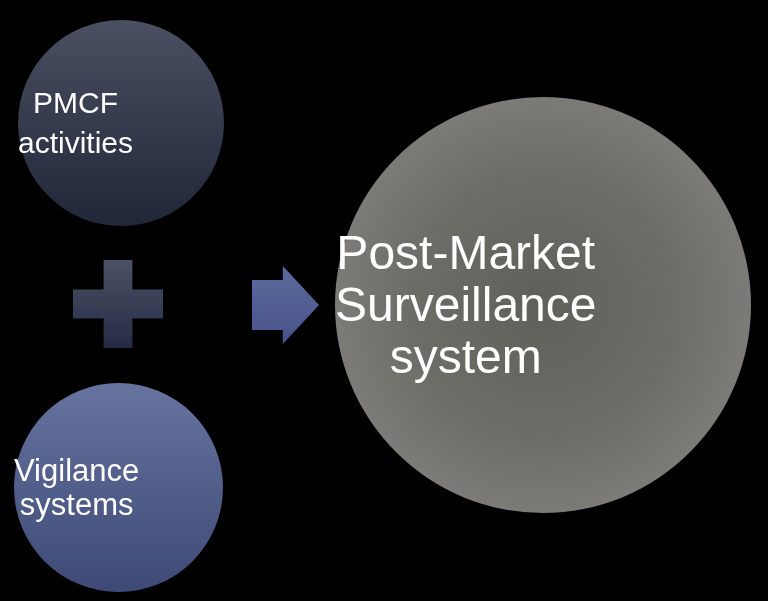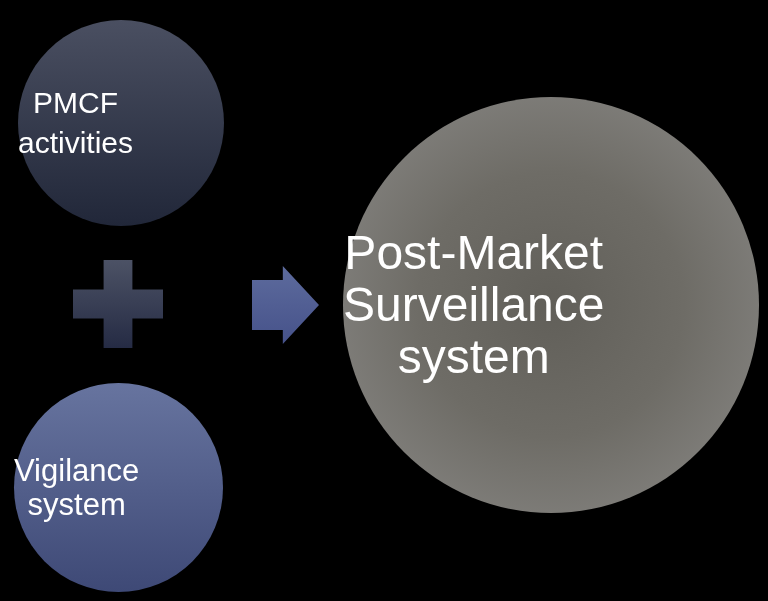--- a/index.html
+++ b/index.html
@@ -69,21 +69,21 @@
     position: absolute;
     left: 252px;
     top: 266px;
     width: 67px;
     height: 78px;
     background: linear-gradient(180deg, var(--arrow-top) 0%, var(--arrow-bottom) 100%);
     clip-path: polygon(0 18%, 46% 18%, 46% 0, 100% 50%, 46% 100%, 46% 82%, 0 82%);
   }
   
   .pms {
-    left: 343px;
+    left: 335px;
     top: 97px;
     width: 416px;
     height: 416px;
     background: radial-gradient(circle at 50% 50%,
                 var(--pms-center) 0%,
                 var(--pms-mid) 45%,
                 var(--pms-edge) 100%);
   }
   .pms .label {
     font-size: 48px;
@@ -97,21 +97,21 @@
 
   <div class="circle pmcf">
     <span class="label">PMCF
 activities</span>
   </div>
 
   <div class="plus"></div>
 
   <div class="circle vigilance">
     <span class="label">Vigilance
-system</span>
+systems</span>
   </div>
 
   <div class="arrow"></div>
 
   <div class="circle pms">
     <span class="label">Post-Market
 Surveillance
 system</span>
   </div>
 

